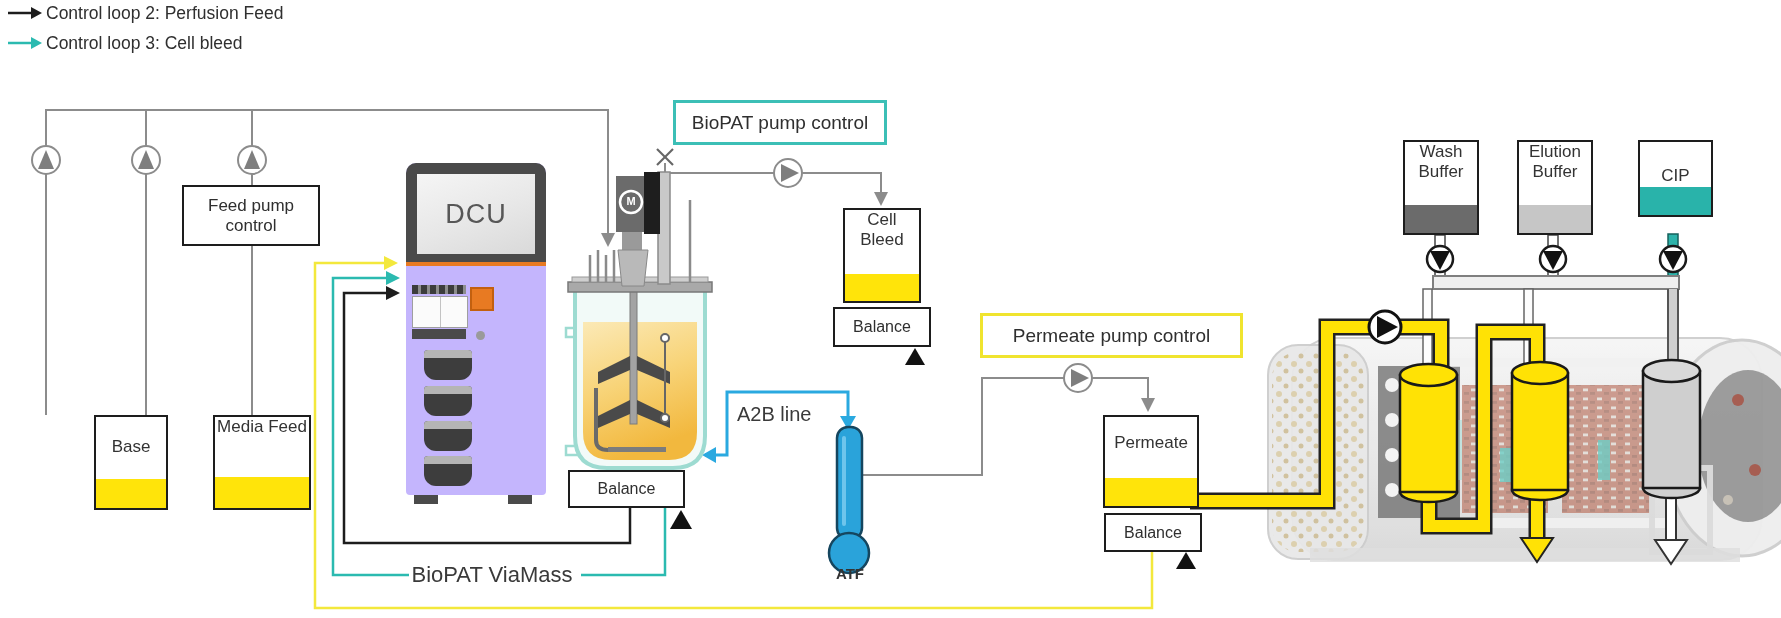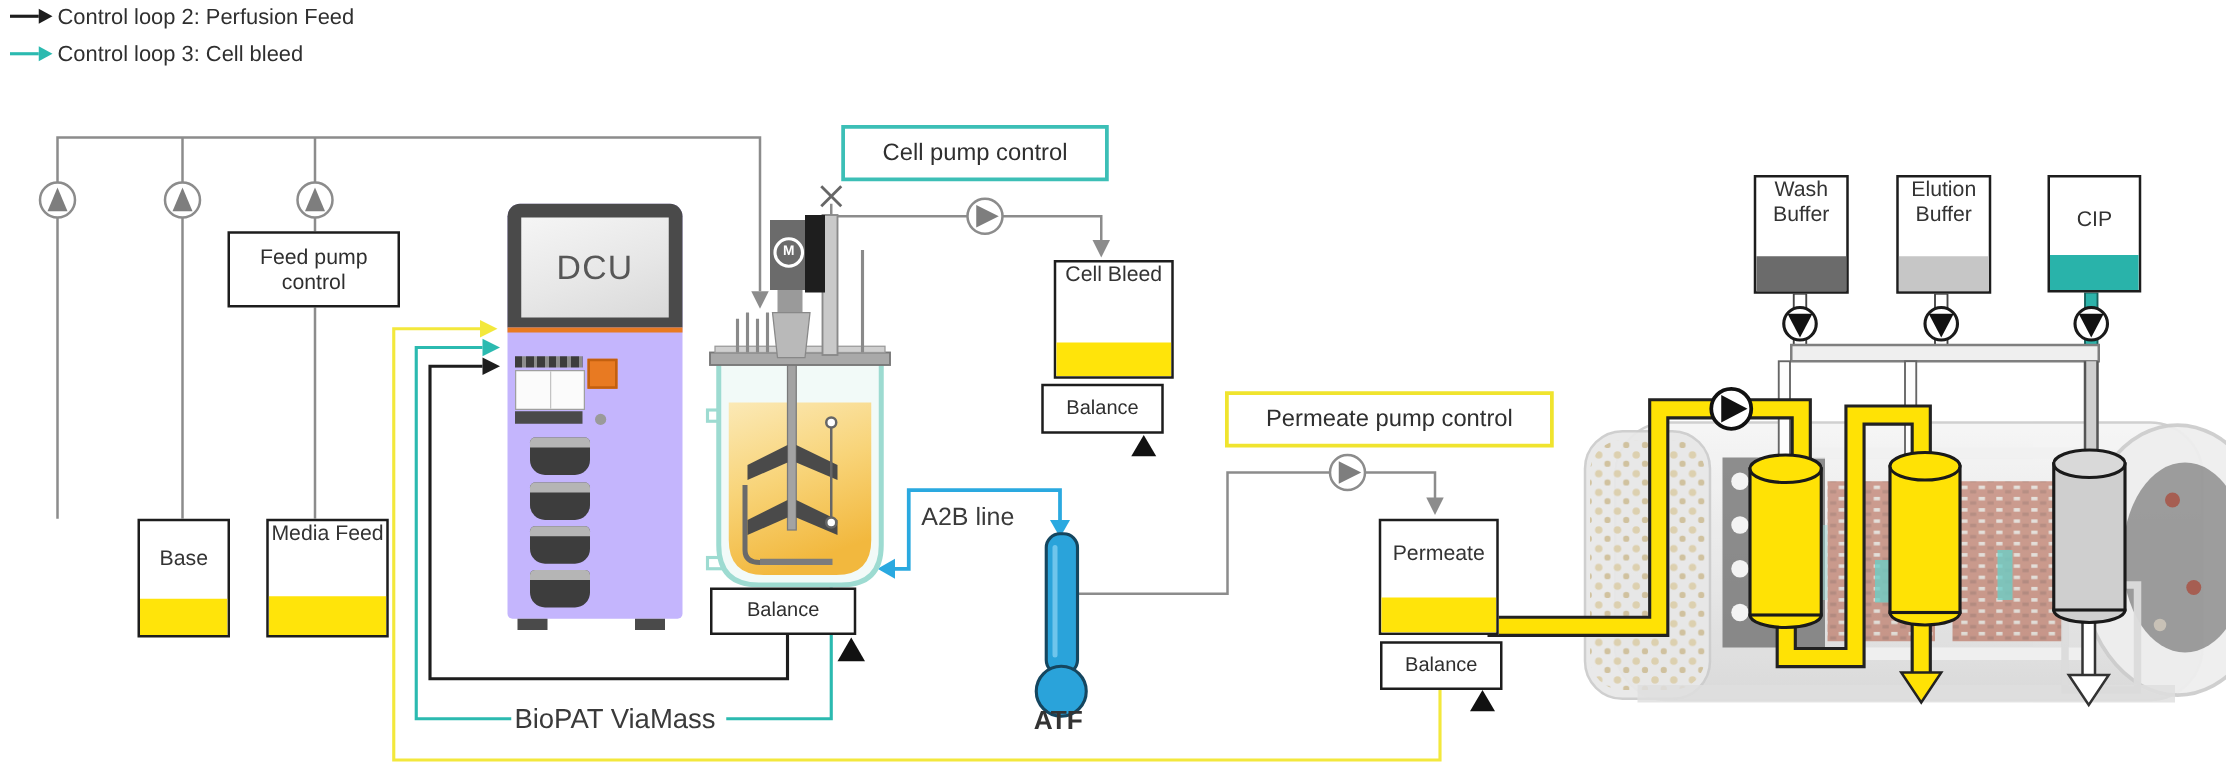--- a/index.html
+++ b/index.html
@@ -285,21 +285,21 @@
   </g>
   <g>
     <circle cx="1673" cy="259" r="13" fill="#fff" stroke="#1a1a1a" stroke-width="2.5"></circle>
     <polygon points="1663,251 1683,251 1673,270" fill="#111"></polygon>
   </g>
 </svg>
 
 <div class="abs legend-item" style="left:46px;top:3px;">Control loop 2: Perfusion Feed</div>
 <div class="abs legend-item" style="left:46px;top:33px;">Control loop 3: Cell bleed</div>
 
-<div class="abs tank" style="left:110px;top:415px;width:74px;height:95px;">
+<div class="abs tank" style="left:94px;top:415px;width:74px;height:95px;">
   <div class="fill fill-yellow" style="height:29px;"></div>
   <div class="tlabel lbl" style="padding-top:20px;">Base</div>
 </div>
 <div class="abs tank" style="left:213px;top:415px;width:98px;height:95px;">
   <div class="fill fill-yellow" style="height:31px;"></div>
   <div class="tlabel lbl">Media Feed</div>
 </div>
 
 <div class="abs box" style="left:182px;top:185px;width:138px;height:61px;font-size:17px;">
   <span>Feed pump control</span>
@@ -320,37 +320,37 @@
   <div class="cassette" style="top:223px;"></div>
   <div class="cassette" style="top:258px;"></div>
   <div class="cassette" style="top:293px;"></div>
   <div class="dcu-foot" style="left:8px;"></div>
   <div class="dcu-foot" style="left:102px;"></div>
 </div>
 
 <div class="abs" style="left:623px;top:195px;width:16px;height:14px;color:#fff;font-size:11px;font-weight:bold;text-align:center;">M</div>
 
 <div class="abs ctrlbox teal-border" style="left:673px;top:100px;width:214px;height:45px;font-size:19px;">
-  <span>Cell pump control</span>
-</div>
-
-<div class="abs tank" style="left:843px;top:208px;width:96px;height:95px;">
+  <span>BioPAT pump control</span>
+</div>
+
+<div class="abs tank" style="left:843px;top:208px;width:78px;height:95px;">
   <div class="fill fill-yellow" style="height:27px;"></div>
   <div class="tlabel lbl">Cell Bleed</div>
 </div>
 <div class="abs balance" style="left:833px;top:307px;width:98px;height:40px;">
   <span>Balance</span>
 </div>
 
 <div class="abs balance" style="left:568px;top:470px;width:117px;height:38px;">
   <span>Balance</span>
 </div>
 
 <div class="abs lbl" style="left:737px;top:403px;width:95px;font-size:20px;color:#3a3a3a;">A2B line</div>
-<div class="abs lbl" style="left:827px;top:565px;width:46px;font-size:21px;font-weight:bold;text-align:left;">ATF</div>
+<div class="abs lbl" style="left:827px;top:565px;width:46px;font-size:15px;font-weight:bold;text-align:center;">ATF</div>
 
 <div class="abs lbl" style="left:408px;top:562px;width:168px;font-size:22px;color:#3a3a3a;text-align:center;">BioPAT ViaMass</div>
 
 <div class="abs ctrlbox yellow-border" style="left:980px;top:313px;width:263px;height:45px;font-size:19px;">
   <span>Permeate pump control</span>
 </div>
 
 <div class="abs tank" style="left:1103px;top:415px;width:96px;height:93px;">
   <div class="fill fill-yellow" style="height:28px;"></div>
   <div class="tlabel lbl" style="padding-top:16px;">Permeate</div>
@@ -360,18 +360,18 @@
 </div>
 
 <div class="abs tank" style="left:1403px;top:140px;width:76px;height:95px;">
   <div class="fill fill-darkgray" style="height:28px;"></div>
   <div class="tlabel lbl">Wash Buffer</div>
 </div>
 <div class="abs tank" style="left:1517px;top:140px;width:76px;height:95px;">
   <div class="fill fill-lightgray" style="height:28px;"></div>
   <div class="tlabel lbl">Elution Buffer</div>
 </div>
-<div class="abs tank" style="left:1638px;top:140px;width:75px;height:94px;">
+<div class="abs tank" style="left:1638px;top:140px;width:75px;height:77px;">
   <div class="fill fill-teal" style="height:28px;"></div>
   <div class="tlabel lbl" style="padding-top:24px;">CIP</div>
 </div>
 
 </div>
 
 </body></html>

